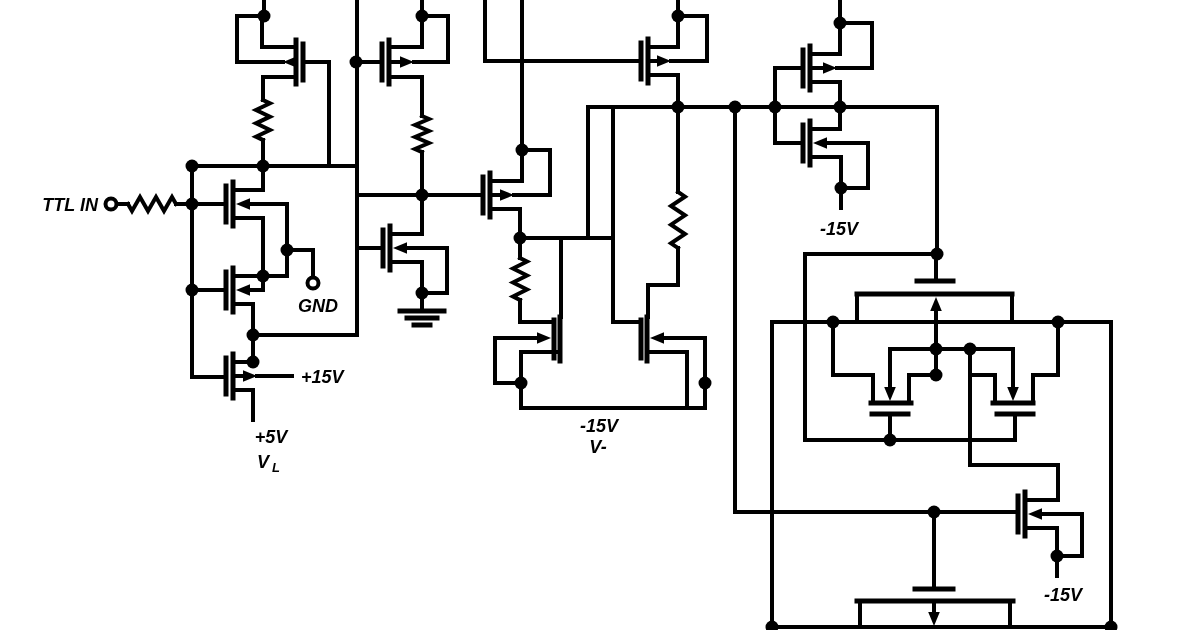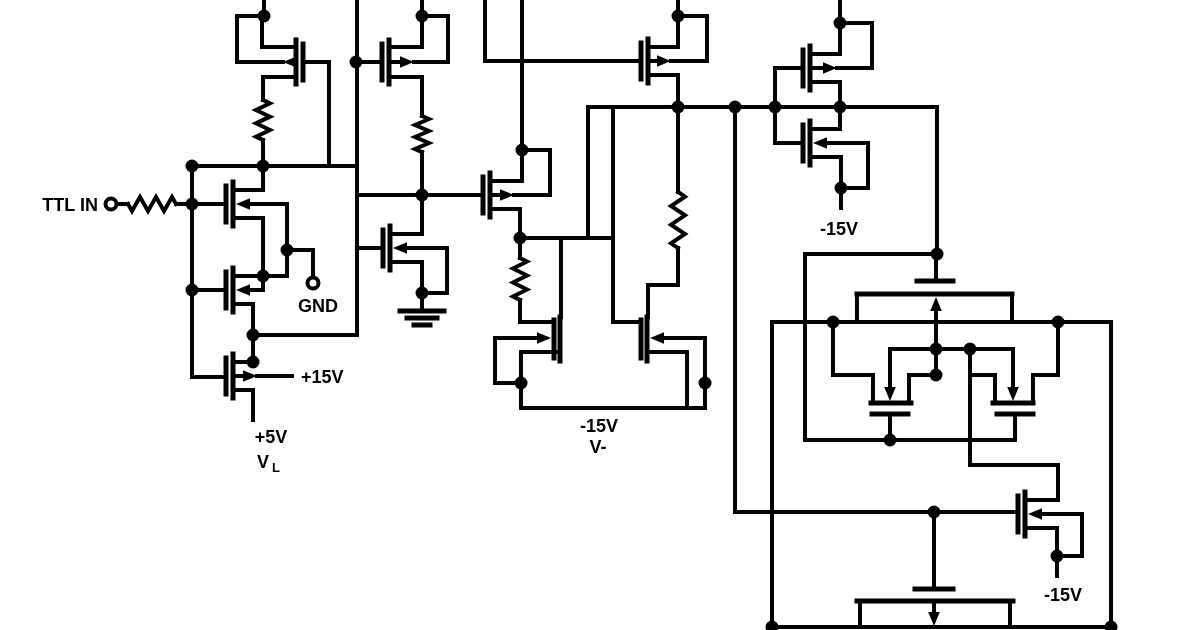--- a/index.html
+++ b/index.html
@@ -1,16 +1,16 @@
 <!DOCTYPE html>
 <html><head>
 <meta charset="utf-8">
 <style>
   html,body{margin:0;padding:0;background:#fff;}
-  .canvas{position:relative;width:1200px;height:630px;background:#fff;overflow:hidden;font-family:"Liberation Sans",sans-serif;}
+  .canvas{position:relative;width:1200px;height:630px;background:#fff;overflow:hidden;font-family:"Liberation Sans",sans-serif;font-style:italic;}
   svg{display:block;}
   text{font-family:"Liberation Sans","DejaVu Sans",sans-serif;font-weight:bold;fill:#000;}
   .lbl{font-size:18px;}
   .sub{font-size:13px;}
 </style>
 </head>
 <body>
 
 <div class="canvas">
 <svg width="1200" height="630" viewBox="0 0 1200 630">

